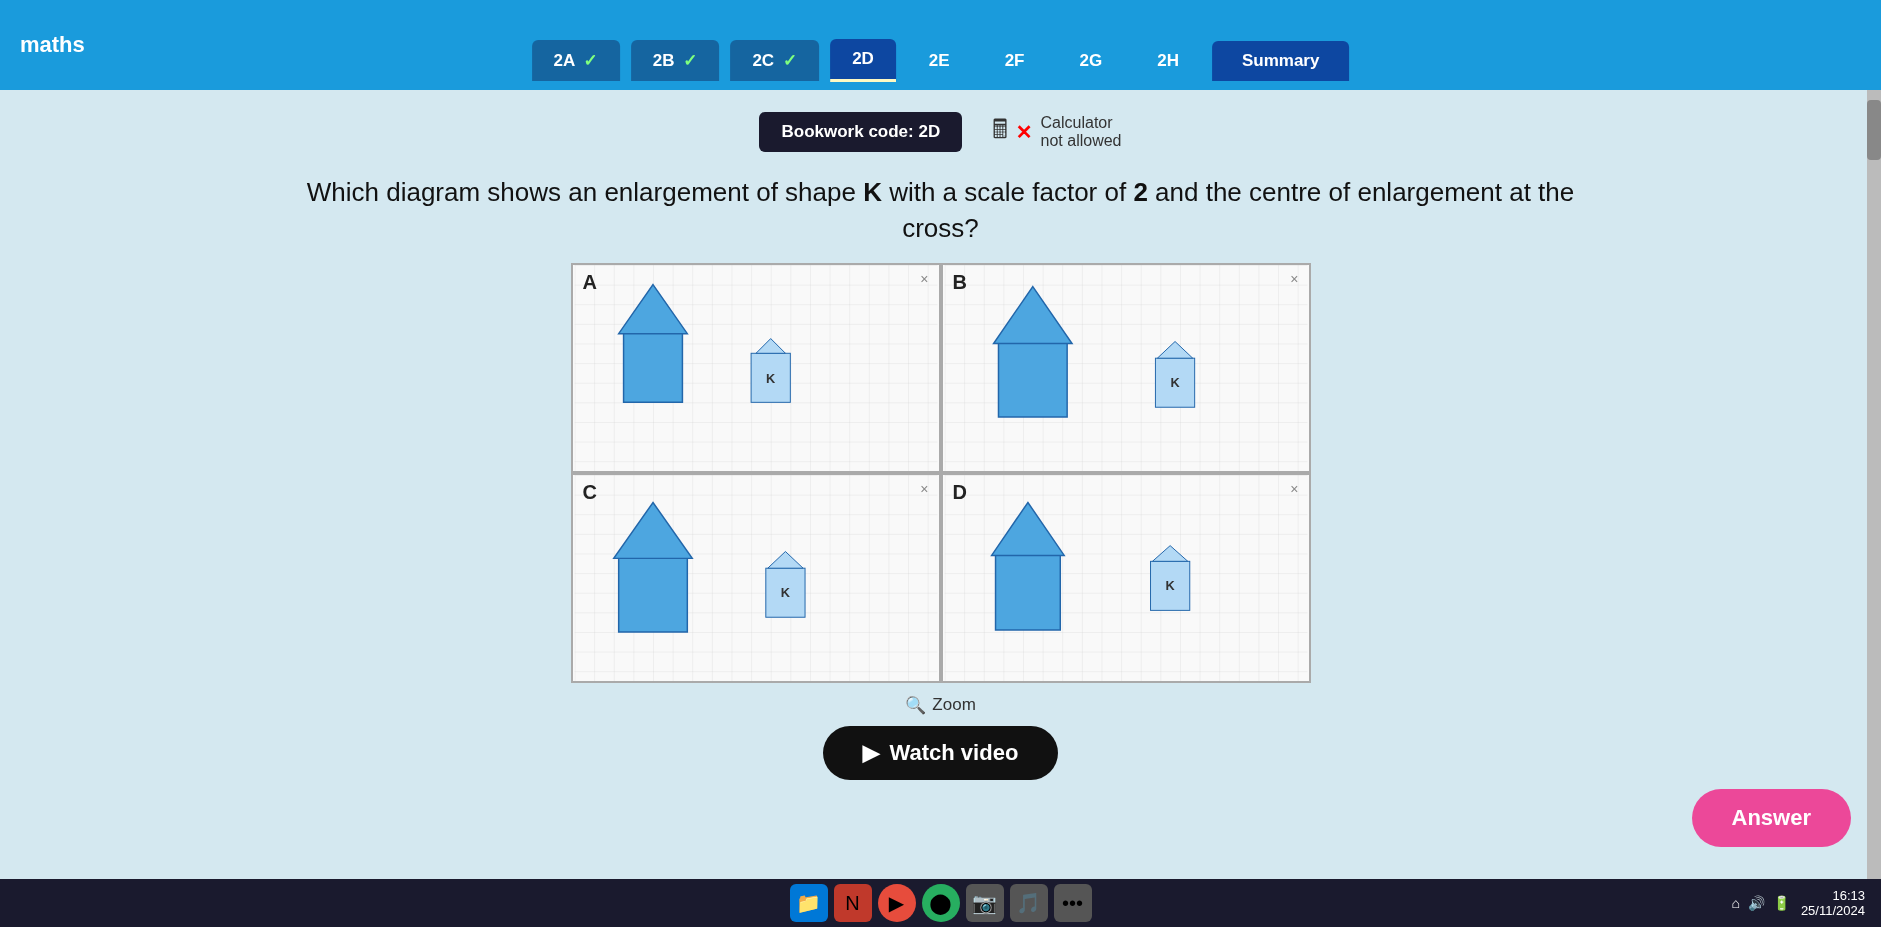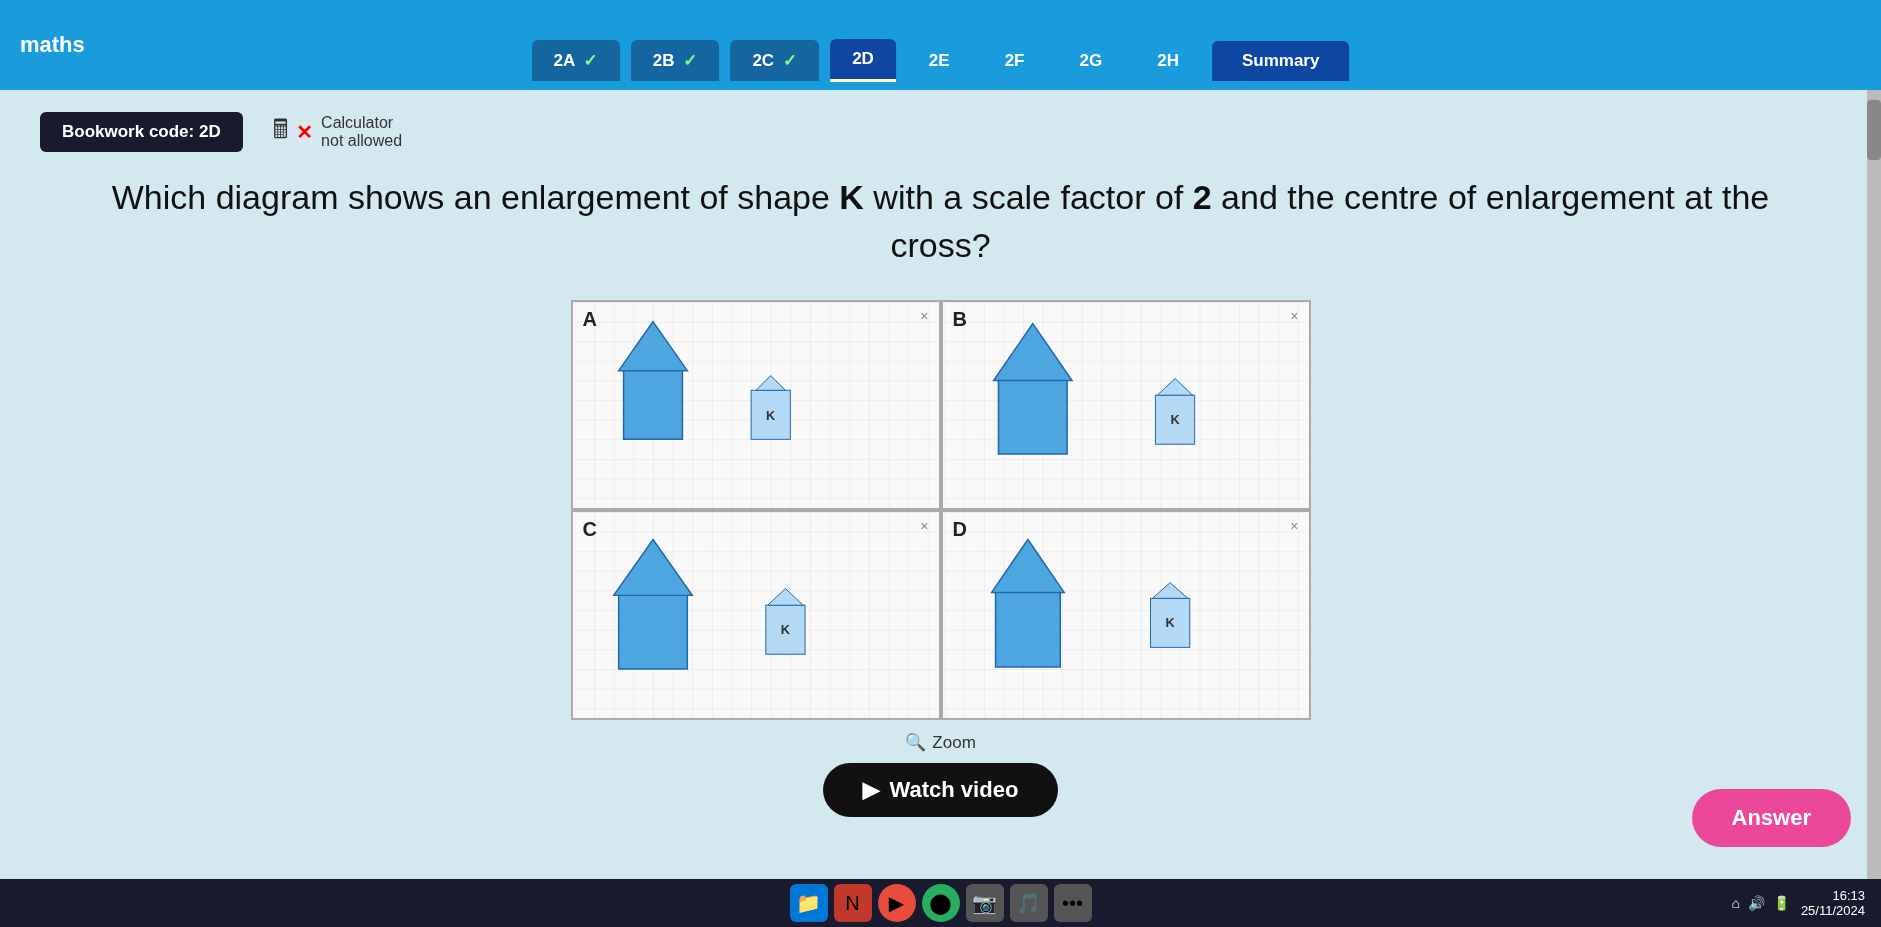--- a/index.html
+++ b/index.html
@@ -107,20 +107,21 @@
     
     .main-content {
       padding: 20px 40px;
       position: relative;
     }
 
     
     .info-row {
       display: flex;
       align-items: center;
+      justify-content: center;
       gap: 30px;
       margin-bottom: 20px;
     }
 
     .bookwork-badge {
       background: #1a1a2e;
       color: white;
       padding: 10px 22px;
       border-radius: 6px;
       font-size: 17px;
@@ -136,24 +137,24 @@
     }
 
     .calc-x {
       color: red;
       font-size: 20px;
       font-weight: bold;
     }
 
     
     .question-text {
-      font-size: 34px;
+      font-size: 26px;
       color: #111;
       text-align: center;
-      margin-bottom: 31px;
+      margin-bottom: 16px;
       line-height: 1.4;
     }
 
     
     .diagrams-container {
       display: flex;
       justify-content: center;
       margin: 0 auto;
     }
 

